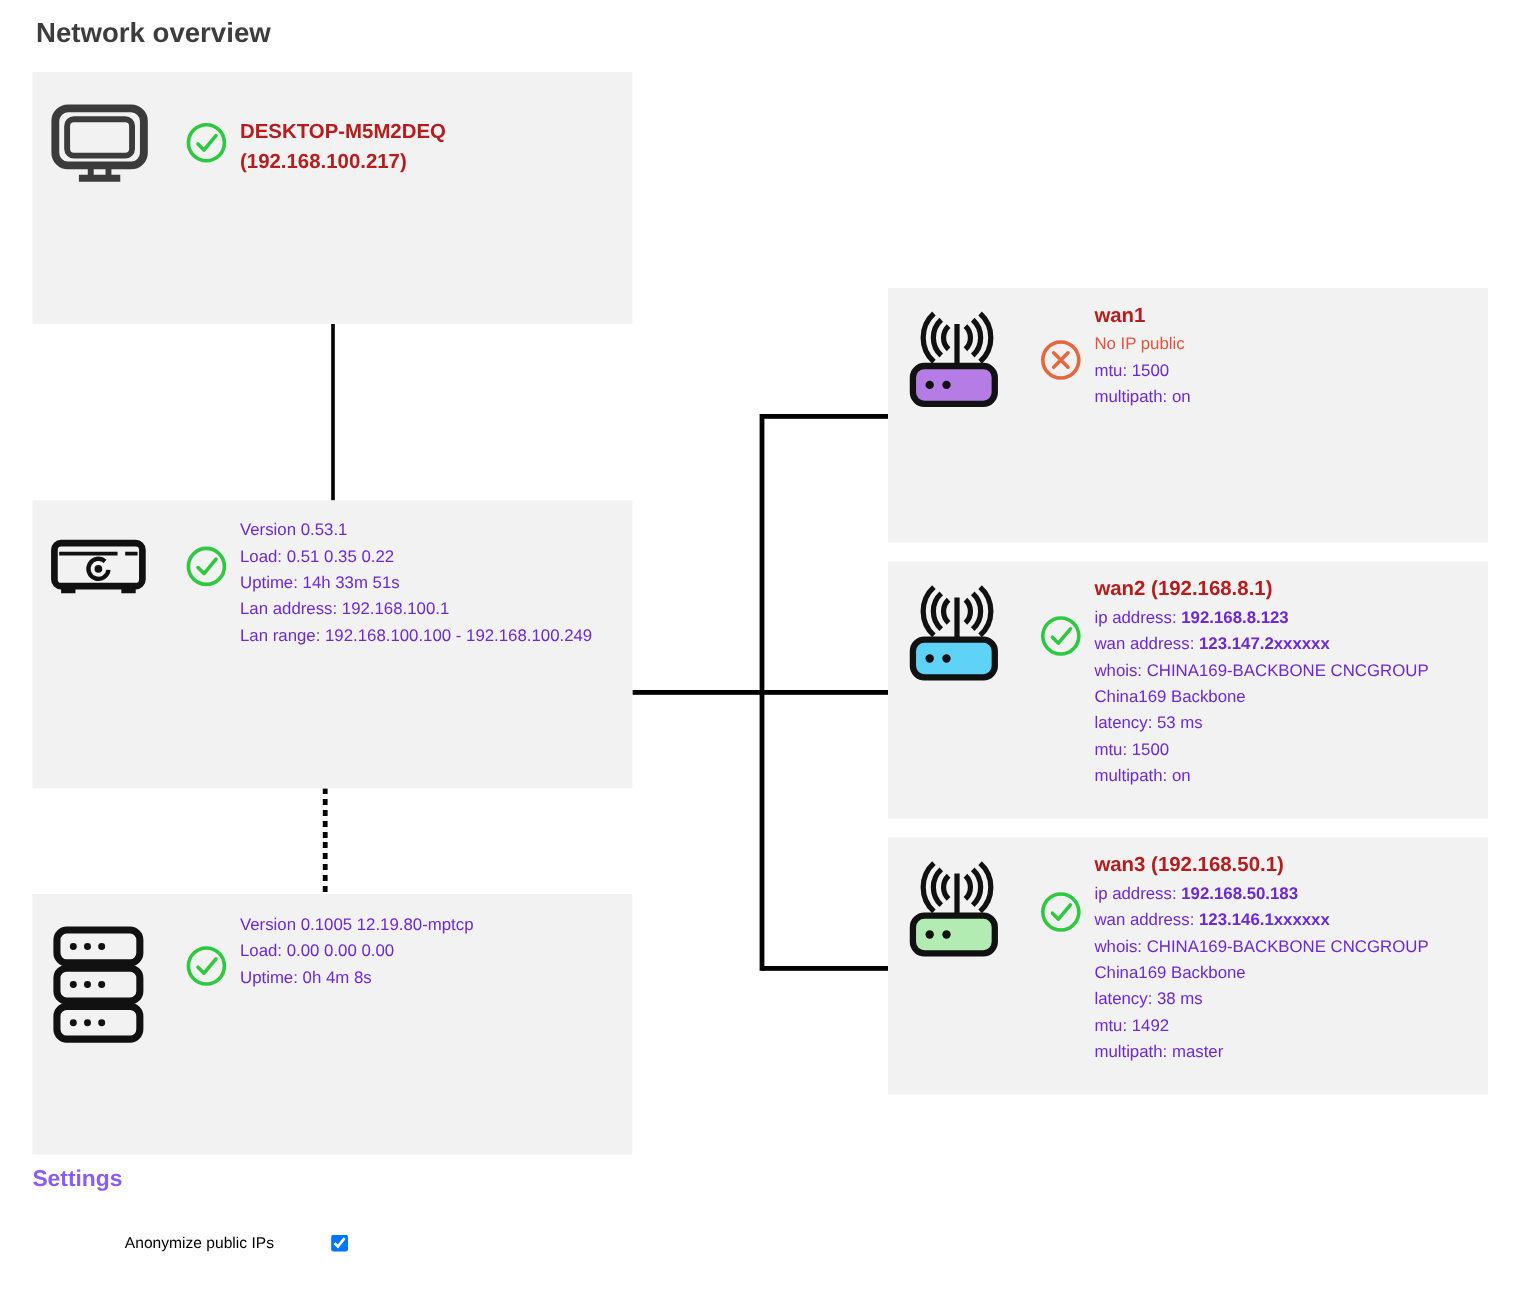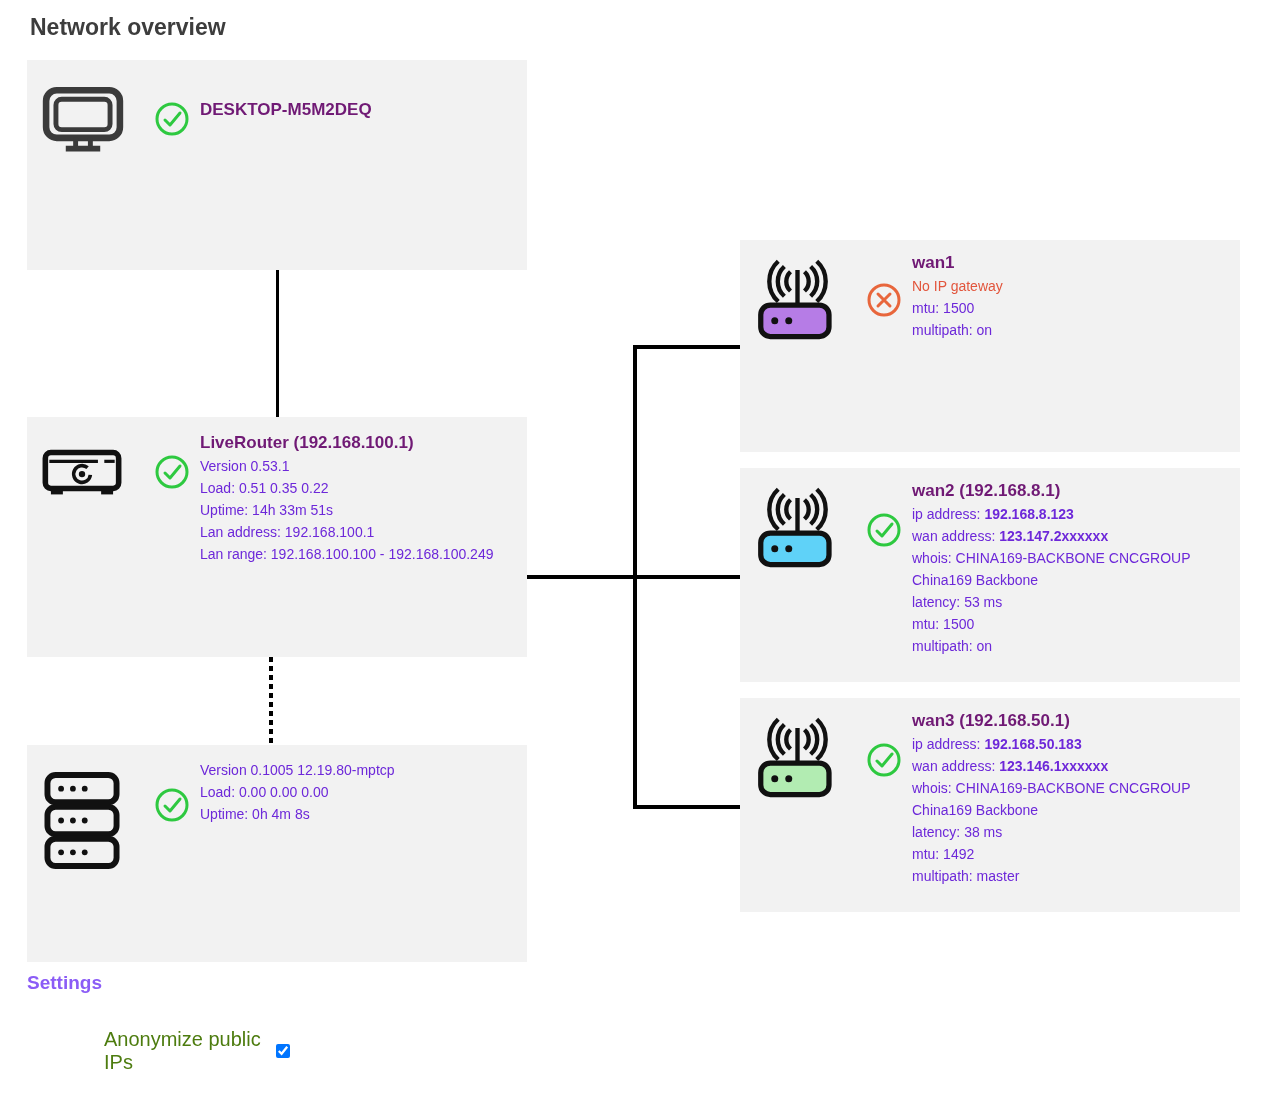--- a/index.html
+++ b/index.html
@@ -26,21 +26,21 @@
     position: absolute;
     width: 500px;
     background: #f2f2f2;
   }
   .node .icon { position: absolute; display: block; }
   .node .status { position: absolute; display: block; width: 34px; height: 34px; }
   .node .body { position: absolute; width: 332px; }
   .node-title {
     font-size: 17px;
     font-weight: bold;
-    color: #701a75;
+    color: #b91c1c;
     line-height: 25px;
   }
   .node-title span { display: block; }
   .detail {
     font-size: 14px;
     line-height: 22px;
     color: #6d28d9;
   }
   .detail b { font-weight: bold; }
   .detail.err { color: #e2553c; }
@@ -50,21 +50,21 @@
     background-image: repeating-linear-gradient(to bottom, #000 0px, #000 5px, transparent 5px, transparent 9px);
   }
   .settings-title {
     position: absolute;
     left: 27px; top: 972px;
     font-size: 19px;
     font-weight: bold;
     color: #8b5cf6;
   }
   .settings-row { position: absolute; left: 104px; top: 1028px; display: flex; align-items: center; }
-  .settings-label { font-size: 20px; color: #4d7c0f; width: 172px; }
+  .settings-label { font-size: 13px; color: #000000; width: 172px; }
   .settings-row input[type="checkbox"] { width: 14px; height: 14px; margin: 0; }
   svg { display: block; }
 </style>
 </head>
 <body>
 
 <div id="canvas">
 
   <h1 class="page-title">Network overview</h1>
 
@@ -90,20 +90,21 @@
       <svg width="34" height="34" viewBox="0 0 34 34" fill="none" stroke-linecap="round" stroke-linejoin="round">
         <g stroke="#2ec940">
           <circle cx="17" cy="17" r="15" stroke-width="3"></circle>
           <path d="M10 18 L15 23 L25 11" stroke-width="3"></path>
         </g>
       </svg>
     </span>
     <div class="body" style="left:173px; top:37px;">
       <div class="node-title">
         <span>DESKTOP-M5M2DEQ</span>
+        <span>(192.168.100.217)</span>
       </div>
     </div>
   </div>
 
   <div class="node" style="left:27px; top:417px; height:240px;">
     <span class="icon" style="left:15px; top:30px;">
       <svg width="80" height="51" viewBox="0 0 100 64">
         <rect x="4" y="7" width="92" height="45" rx="7" fill="none" stroke="#111" stroke-width="7"></rect>
         <line x1="9" y1="18" x2="70" y2="18" stroke="#111" stroke-width="4"></line>
         <line x1="78" y1="18" x2="91" y2="18" stroke="#111" stroke-width="4"></line>
@@ -115,23 +116,20 @@
     </span>
     <span class="status" style="left:128px; top:38px;">
       <svg width="34" height="34" viewBox="0 0 34 34" fill="none" stroke-linecap="round" stroke-linejoin="round">
         <g stroke="#2ec940">
           <circle cx="17" cy="17" r="15" stroke-width="3"></circle>
           <path d="M10 18 L15 23 L25 11" stroke-width="3"></path>
         </g>
       </svg>
     </span>
     <div class="body" style="left:173px; top:13px;">
-      <div class="node-title">
-        <span>LiveRouter (192.168.100.1)</span>
-      </div>
       <div class="detail">Version 0.53.1</div>
       <div class="detail">Load: 0.51 0.35 0.22</div>
       <div class="detail">Uptime: 14h 33m 51s</div>
       <div class="detail">Lan address: 192.168.100.1</div>
       <div class="detail">Lan range: 192.168.100.100 - 192.168.100.249</div>
     </div>
   </div>
 
   <div class="node" style="left:27px; top:745px; height:217px;">
     <span class="icon" style="left:15px; top:26px;">
@@ -185,21 +183,21 @@
         <g stroke="#e8663c">
           <circle cx="17" cy="17" r="15" stroke-width="3"></circle>
           <path d="M11 11 L23 23 M23 11 L11 23" stroke-width="3"></path>
         </g>
       </svg>
     </span>
     <div class="body" style="left:172px; top:10px;">
       <div class="node-title">
         <span>wan1</span>
       </div>
-      <div class="detail err">No IP gateway</div>
+      <div class="detail err">No IP public</div>
       <div class="detail">mtu: 1500</div>
       <div class="detail">multipath: on</div>
     </div>
   </div>
 
   <div class="node" style="left:740px; top:468px; height:214px;">
     <span class="icon" style="left:17px; top:16px;">
       <svg width="88" height="84" viewBox="0 0 100 96" fill="none" stroke="#111">
         <line x1="46" y1="56" x2="46" y2="16" stroke-width="5"></line>
         <path d="M38 18 A15 15 0 0 0 38 40" stroke-width="5"></path>

